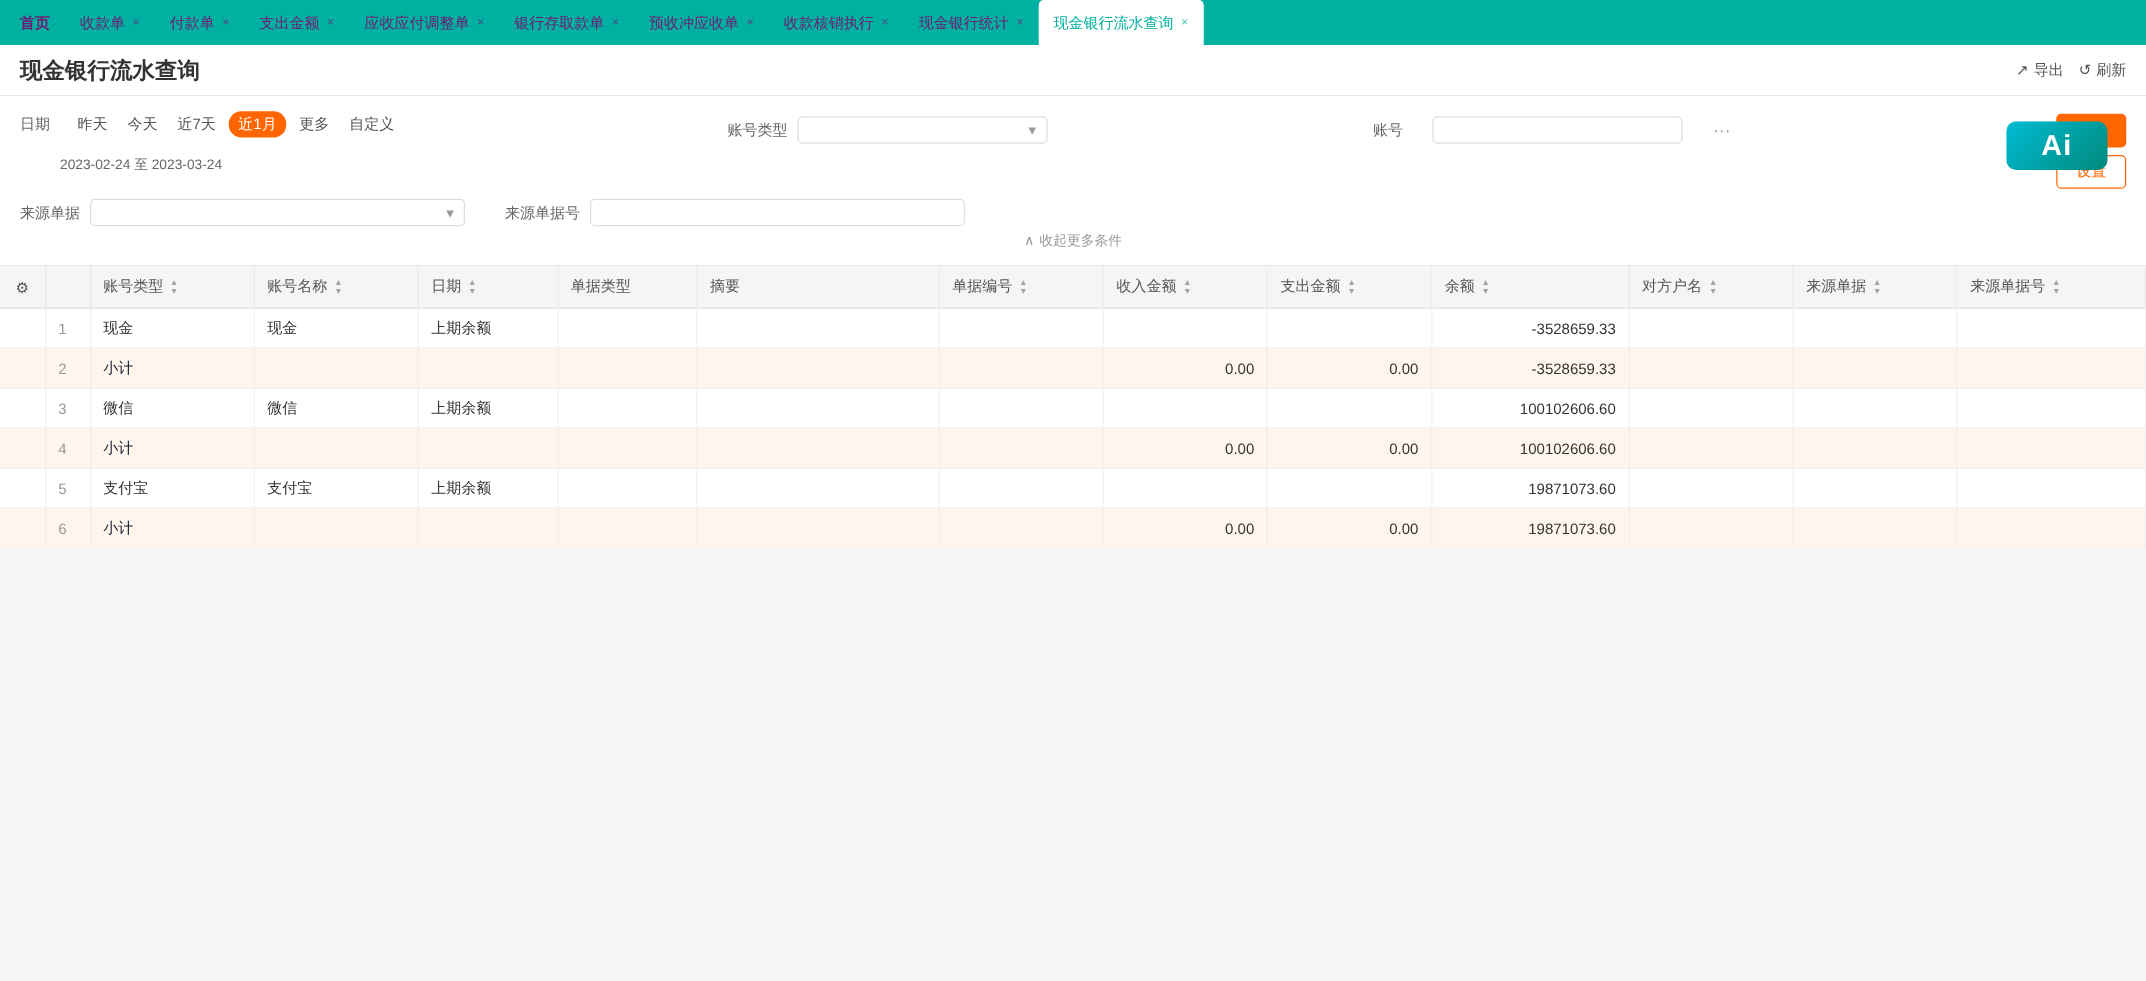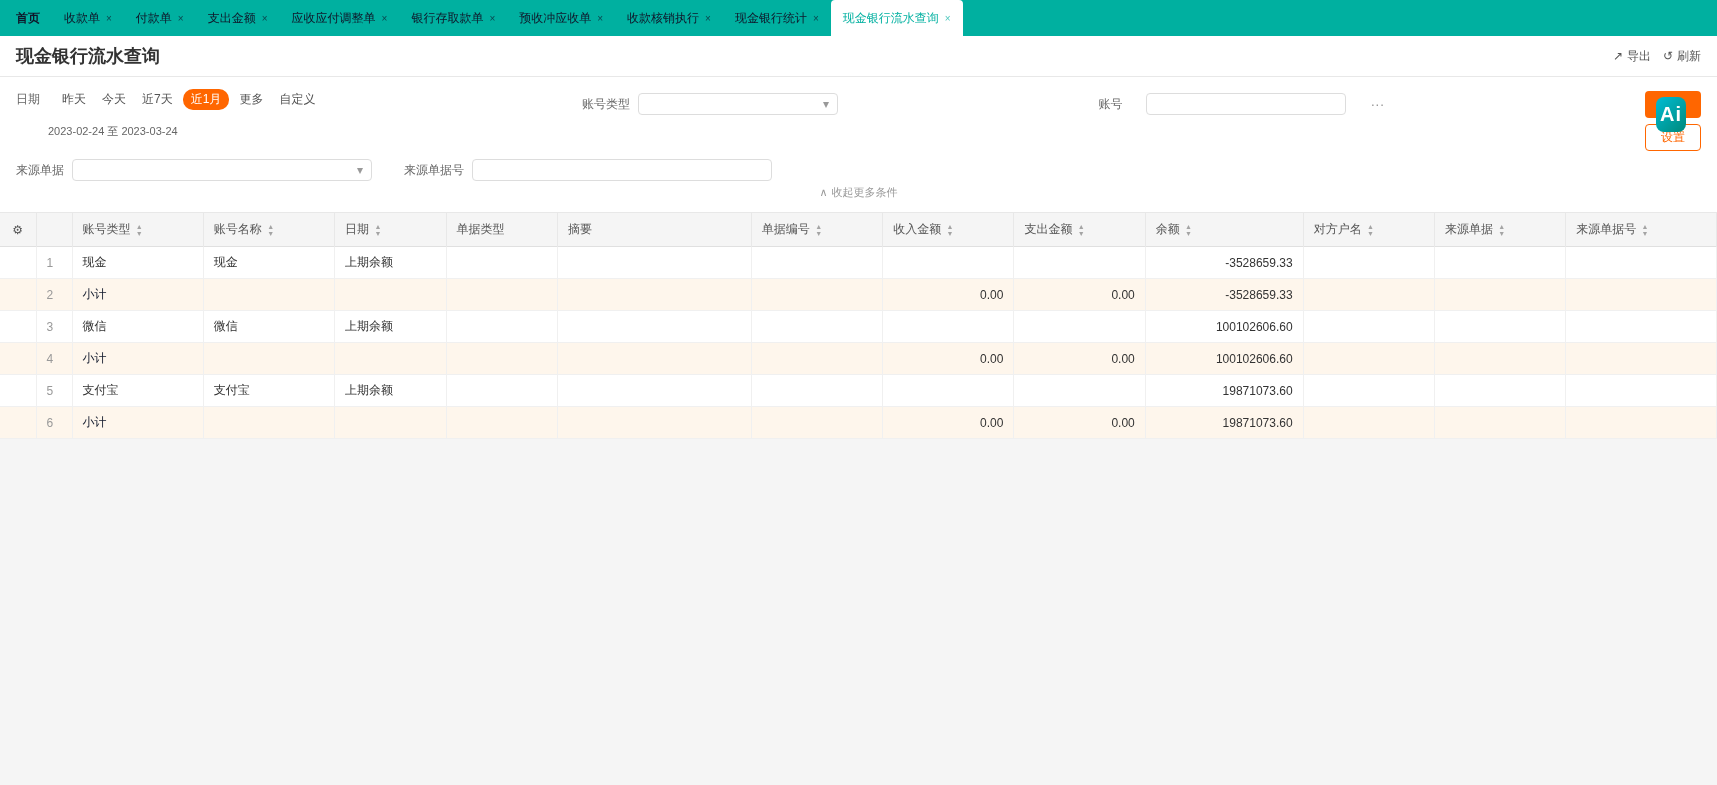--- a/index.html
+++ b/index.html
@@ -12,21 +12,21 @@
       align-items: center;
       height: 36px;
       padding: 0 4px;
       overflow: hidden;
     }
     .nav-tab {
       display: inline-flex;
       align-items: center;
       padding: 0 12px;
       height: 36px;
-      color: #0f172a;
+      color: #701a75;
       font-size: 12px;
       cursor: pointer;
       white-space: nowrap;
       gap: 4px;
     }
     .nav-tab.active {
       background: #fff;
       color: #00b0a0;
       border-radius: 4px 4px 0 0;
     }
@@ -228,22 +228,22 @@
     }
 
     
     .ai-badge {
       position: fixed;
       top: 97px;
       right: 31px;
       background: linear-gradient(135deg, #00bcd4, #00897b);
       color: #fff;
       border-radius: 8px;
-      padding: 6px 4px;
-      font-size: 20px;
+      padding: 6px 28px;
+      font-size: 23px;
       font-weight: bold;
       letter-spacing: 1px;
       z-index: 100;
     }
   </style>
 </head>
 <body>
 
 <div class="top-nav">
   <div class="nav-tab home">

